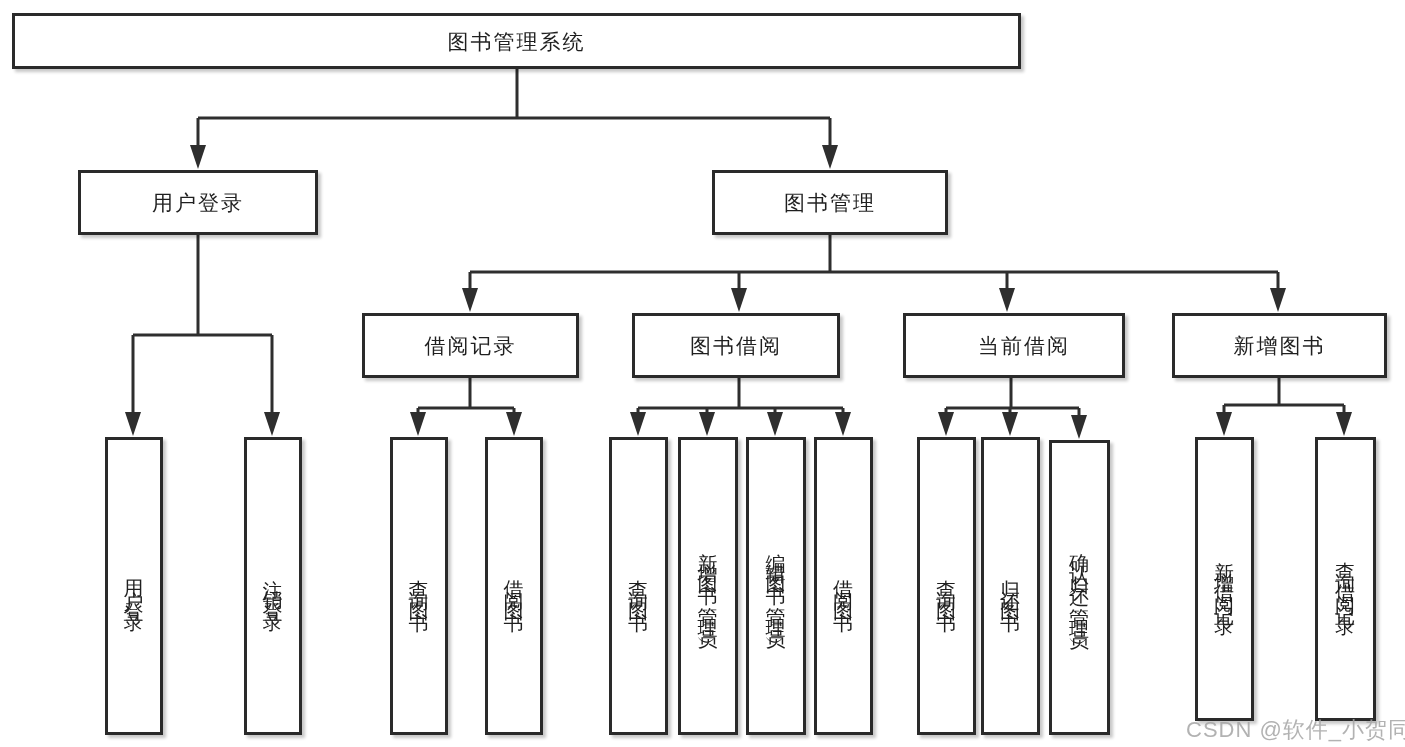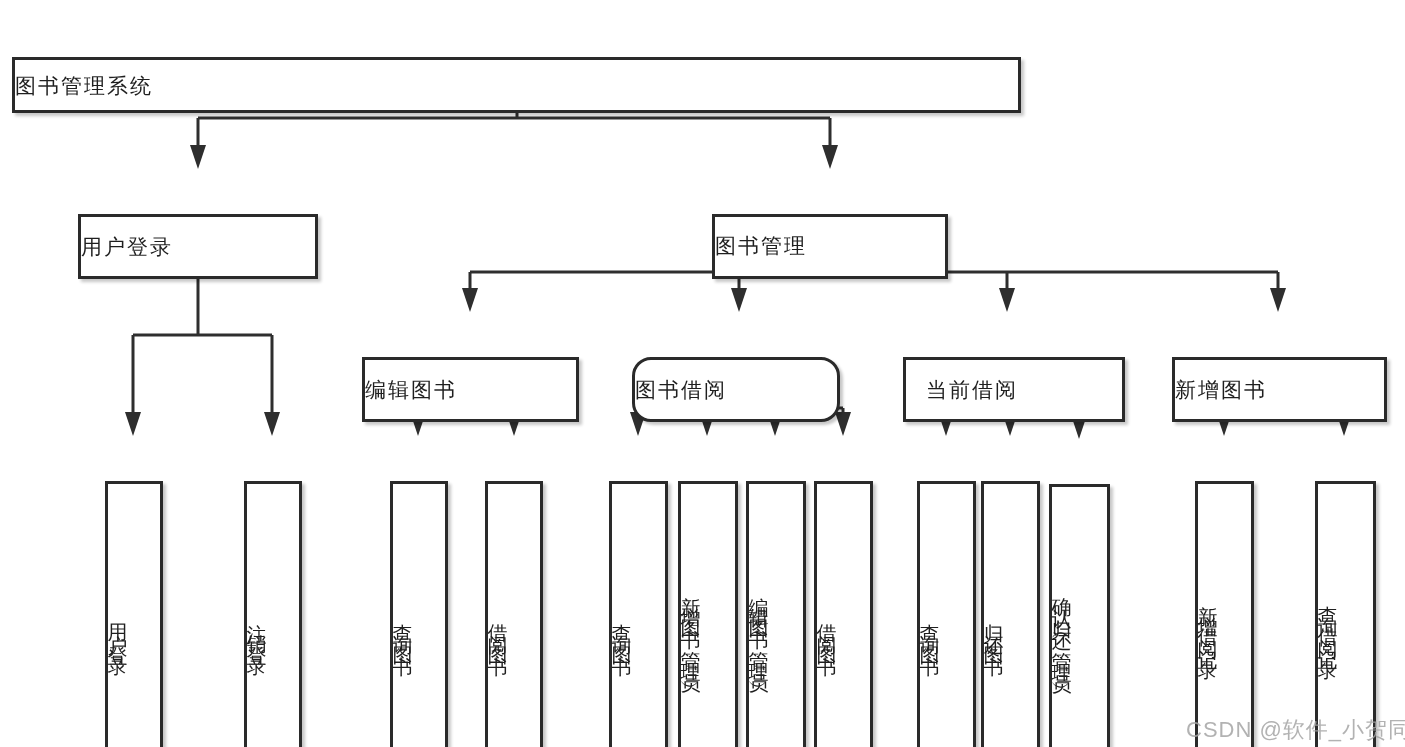--- a/index.html
+++ b/index.html
@@ -12,23 +12,22 @@
     overflow: hidden;
   }
   .wires { position: absolute; left: 0; top: 0; }
   .box {
     position: absolute;
     box-sizing: border-box;
     border: 3px solid #2a2a2a;
     background: #ffffff;
     display: flex;
     align-items: center;
-    justify-content: flex-start;
+    justify-content: center;
     box-shadow: 3px 3px 3px rgba(0,0,0,0.22);
-    margin-top: 44px;
   }
   .box .lbl {
     color: #1f1f1f;
     line-height: 1;
     white-space: nowrap;
   }
   .box.h .lbl {
     font-size: 21px;
     letter-spacing: 2px;
   }
@@ -87,28 +86,28 @@
     </g>
   </svg>
 
   <div class="box h" style="left:12px; top:13px; width:1009px; height:56px;">
     <span class="lbl">图书管理系统</span>
   </div>
 
   <div class="box h" style="left:78px; top:170px; width:240px; height:65px;">
     <span class="lbl">用户登录</span>
   </div>
-  <div class="box h" style="left:712px; top:170px; width:236px; height:65px;font-family:Liberation Serif, serif;">
+  <div class="box h" style="left:712px; top:170px; width:236px; height:65px;">
     <span class="lbl">图书管理</span>
   </div>
 
   <div class="box h" style="left:362px; top:313px; width:217px; height:65px;">
-    <span class="lbl">编辑图书</span>
+    <span class="lbl">借阅记录</span>
   </div>
-  <div class="box h" style="left:632px; top:313px; width:208px; height:65px;border-radius:19px;">
+  <div class="box h" style="left:632px; top:313px; width:208px; height:65px;">
     <span class="lbl">图书借阅</span>
   </div>
   <div class="box h" style="left:903px; top:313px; width:222px; height:65px;padding-left:20px;">
     <span class="lbl">当前借阅</span>
   </div>
   <div class="box h" style="left:1172px; top:313px; width:215px; height:65px;">
     <span class="lbl">新增图书</span>
   </div>
 
   <div class="box v" style="left:105px; top:437px; width:58px; height:298px;">

